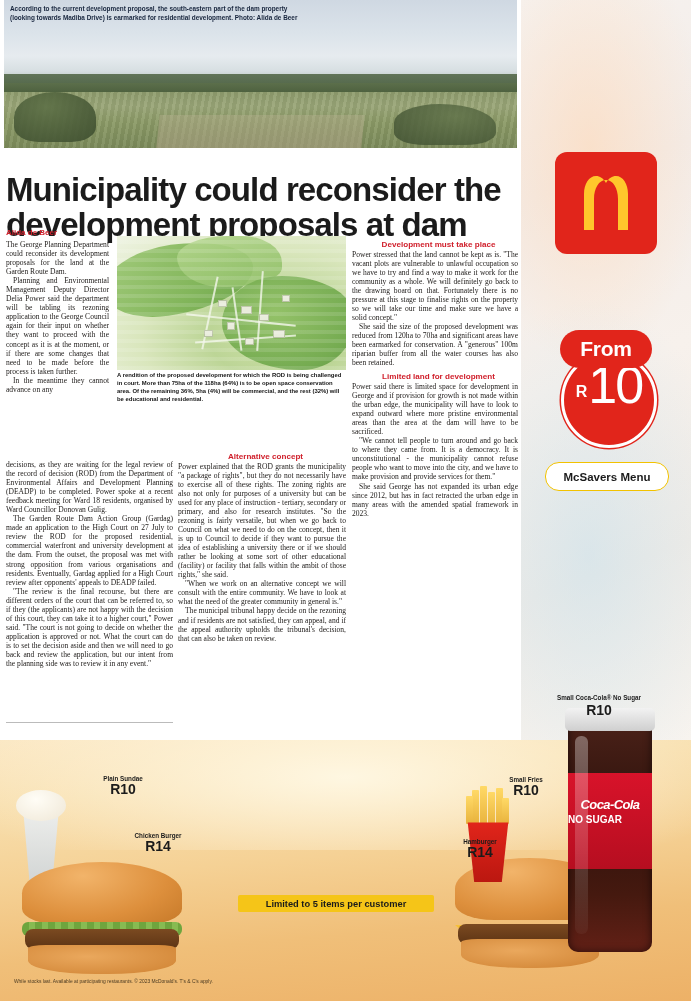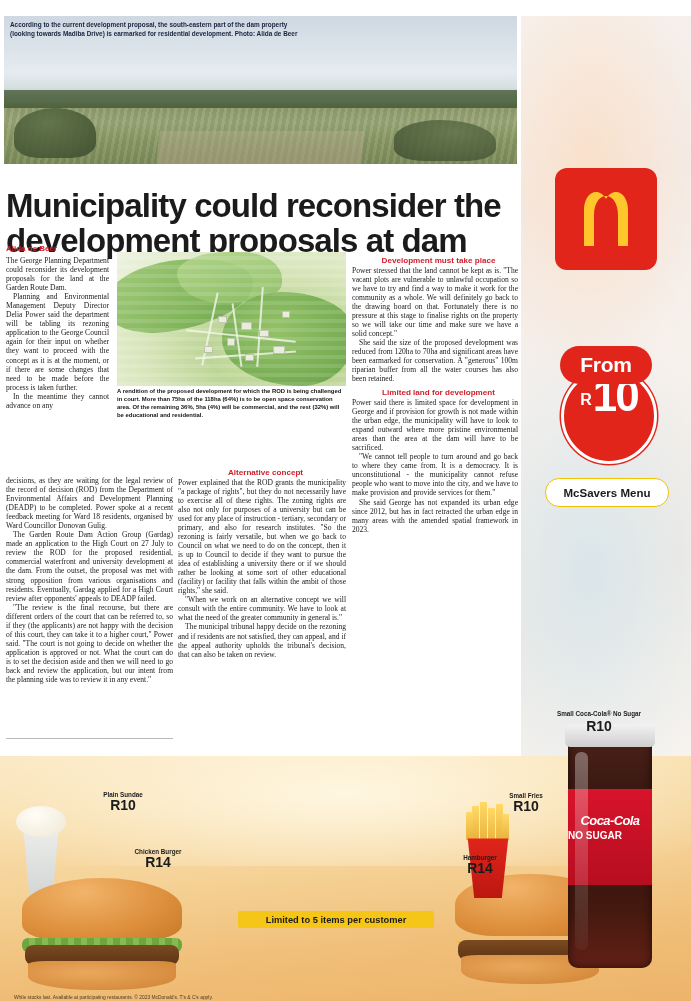--- a/index.html
+++ b/index.html
@@ -3,21 +3,21 @@
 <meta charset="utf-8">
 <style>
   html,body{margin:0;padding:0;}
   body{
     width:691px;height:1001px;
     background:#ffffff;
     font-family:"Liberation Sans", sans-serif;
     overflow:hidden;
     position:relative;
   }
-  .page{position:absolute;inset:0;background:#fff;margin-top:16px;}
+  .page{position:absolute;inset:0;background:#fff;}
 
   
   .news{position:absolute;left:0;top:0;width:521px;height:740px;background:#fff;overflow:hidden;}
 
   
   .hero{position:absolute;left:4px;top:0;width:513px;height:148px;overflow:hidden;}
   .hero .sky{position:absolute;inset:0;
     background:linear-gradient(180deg,#cfd8e2 0%,#dbe3ea 22%,#e6ebef 38%,#d7dfe2 48%,#b9c4ba 55%,#9fae92 62%,#8d9c7c 70%,#7f8f6c 78%,#6f7f5c 88%,#66765a 100%);}
   .hero .bush{position:absolute;left:0;right:0;top:50%;height:18px;
     background:linear-gradient(180deg,#4e6342 0%,#3f5537 100%);opacity:.85;}
@@ -91,21 +91,21 @@
   .mcd-logo{position:absolute;left:34px;top:152px;width:102px;height:102px;border-radius:12px;
     background:#e1251b;display:flex;align-items:center;justify-content:center;}
   .mcd-logo svg{display:block;}
   .from-pill{position:absolute;left:39px;top:330px;width:92px;height:38px;border-radius:19px;
     background:#e1251b;color:#fff;display:flex;align-items:center;justify-content:center;
     font-size:21px;font-weight:bold;letter-spacing:-.3px;z-index:3;}
   .price-circle{position:absolute;left:40px;top:352px;width:90px;height:90px;border-radius:50%;
     background:#e1251b;border:3px solid #fff;box-shadow:0 0 0 1.5px #e1251b;
     display:flex;align-items:baseline;justify-content:center;color:#fff;z-index:2;}
   .price-circle .r{font-size:16px;font-weight:bold;margin-right:1px;position:relative;top:-6px;}
-  .price-circle .n{font-size:44px;font-weight:bold;letter-spacing:-2px;}
+  .price-circle .n{font-size:52px;font-weight:normal;letter-spacing:-2px;}
   .mcsavers{position:absolute;left:24px;top:462px;width:122px;height:27px;border-radius:14px;
     background:#fff;border:1.6px solid #f2c200;display:flex;align-items:center;justify-content:center;
     font-size:11.5px;font-weight:bold;color:#1b1b1b;z-index:3;}
   .coke-label{position:absolute;left:524px;top:694px;width:150px;text-align:center;
     font-size:6.3px;font-weight:bold;color:#1b1b1b;z-index:6;}
   .coke-price{position:absolute;left:524px;top:702px;width:150px;text-align:center;
     font-size:14px;font-weight:bold;color:#1b1b1b;z-index:6;}
 
   
   .bottom-ad{position:absolute;left:0;top:740px;width:691px;height:261px;

